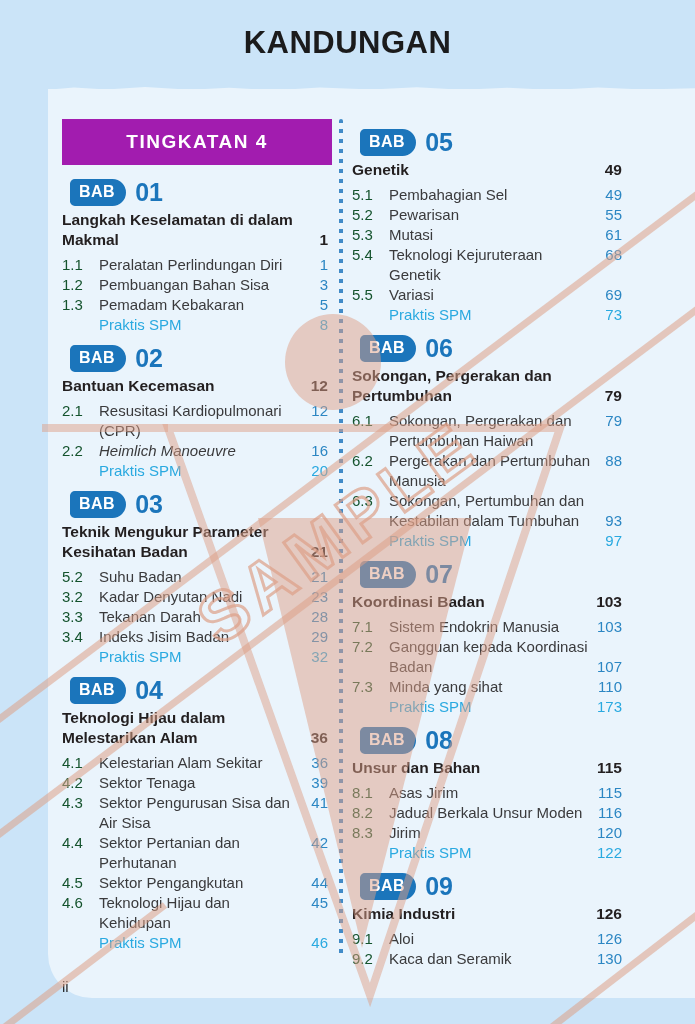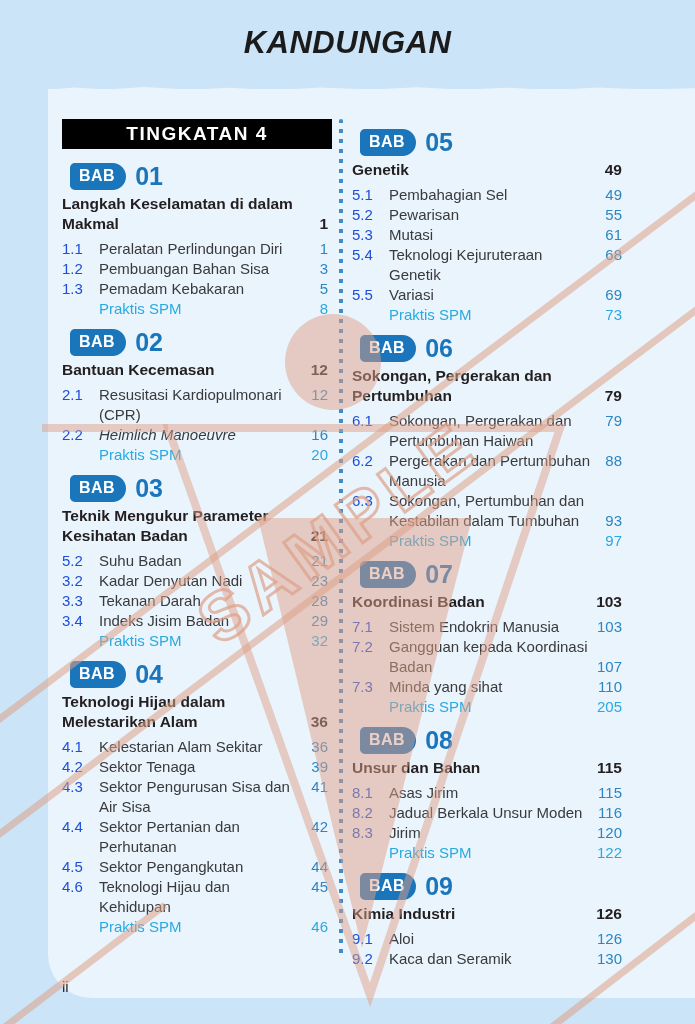--- a/index.html
+++ b/index.html
@@ -4,56 +4,56 @@
 <style>
   html,body{margin:0;padding:0;}
   body{
     width:695px;height:1024px;position:relative;overflow:hidden;
     background:#cbe4f8;
     font-family:"Liberation Sans",sans-serif;
     -webkit-font-smoothing:antialiased;
   }
   .header-title{
     position:absolute;top:25px;left:0;right:0;text-align:center;
-    font-size:31px;font-weight:bold;color:#1b1b1c;letter-spacing:.5px;font-style:italic;
+    font-size:31px;font-weight:bold;color:#1b1b1c;letter-spacing:.5px;
   }
   .card{
     position:absolute;left:48px;top:89px;width:647px;height:909px;
     background:#eaf4fc;border-radius:0 0 0 44px;
   }
   .torn{
     position:absolute;left:0;right:0;top:-4px;height:8px;background:#eaf4fc;
     clip-path:polygon(0 100%,0 60%,4% 30%,9% 55%,15% 25%,22% 60%,28% 35%,35% 65%,42% 30%,50% 55%,57% 28%,64% 60%,71% 35%,78% 62%,85% 30%,92% 55%,100% 40%,100% 100%);
   }
   .card-inner{display:flex;padding:30px 0 0 14px;height:868px;box-sizing:border-box;}
   .col-left{width:266px;flex:none;}
   .divider{
     flex:none;width:4px;margin:0 9px 0 11px;height:840px;border-radius:2px;
     background:repeating-linear-gradient(to bottom,#418bc8 0 4px,transparent 4px 10px);
   }
   .col-right{width:270px;flex:none;padding-top:10px;}
   .banner{
-    width:270px;height:30px;background:#000000;color:#fff;
+    width:270px;height:46px;background:#a21caf;color:#fff;
     display:flex;align-items:center;justify-content:center;
     font-size:19px;font-weight:bold;letter-spacing:1.5px;margin-bottom:14px;
   }
   .chapter{margin-bottom:10px;}
   .bab-row{display:flex;align-items:center;gap:9px;margin-bottom:4px;height:27px;padding-left:8px;}
   .bab-pill{
     background:#1b75bb;color:#fff;font-weight:bold;font-size:16px;
     padding:3px 11px 4px 9px;border-radius:5px 14px 14px 5px;letter-spacing:.5px;line-height:20px;
   }
   .bab-num{color:#1b75bb;font-weight:bold;font-size:25px;line-height:25px;}
   .ch-title{font-weight:bold;font-size:15.5px;color:#231f20;line-height:20px;margin-bottom:5px;}
   .t-line{display:flex;}
   .t-text{flex:1;}
   .t-page{text-align:right;min-width:28px;}
   .items{font-size:15px;line-height:20px;color:#3a3a3c;}
   .item{display:flex;}
-  .i-num{width:37px;flex:none;color:#1d4ed8;}
+  .i-num{width:37px;flex:none;color:#14532d;}
   .i-body{flex:1;}
   .i-line{display:flex;}
   .i-text{flex:1;padding-right:4px;}
   .i-page{color:#2b86c3;text-align:right;min-width:26px;}
   .item.italic .i-text{font-style:italic;}
   .item.practice .i-text,.item.practice .i-page{color:#29a9e0;}
   .folio{position:absolute;left:62px;top:978px;font-size:15px;font-weight:normal;color:#2c2c2e;}
   .watermark{position:absolute;left:0;top:0;z-index:5;pointer-events:none;}
 </style>
 </head>
@@ -493,21 +493,21 @@
                     <span class="i-text">Minda yang sihat</span>
                     <span class="i-page">110</span>
                   </div>
                 </div>
               </div>
               <div class="item practice">
                 <span class="i-num"></span>
                 <div class="i-body">
                   <div class="i-line">
                     <span class="i-text">Praktis SPM</span>
-                    <span class="i-page">205</span>
+                    <span class="i-page">173</span>
                   </div>
                 </div>
               </div>
             </div>
           </section>
           <section class="chapter">
             <div class="bab-row">
               <span class="bab-pill">BAB</span>
               <span class="bab-num">08</span>
             </div>

